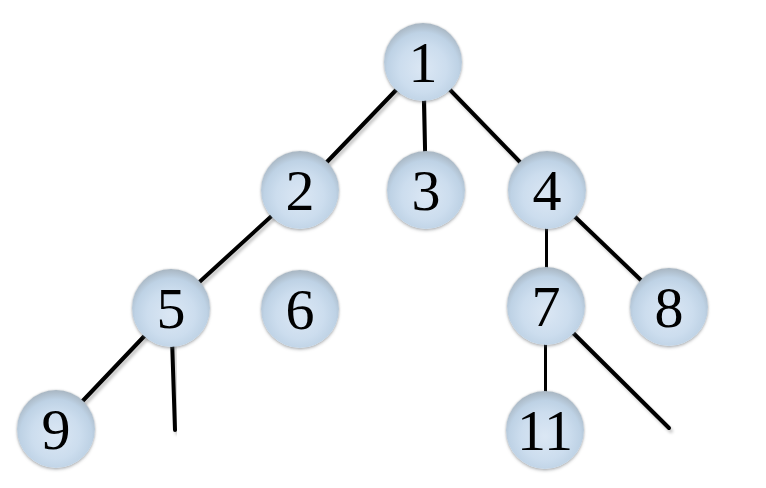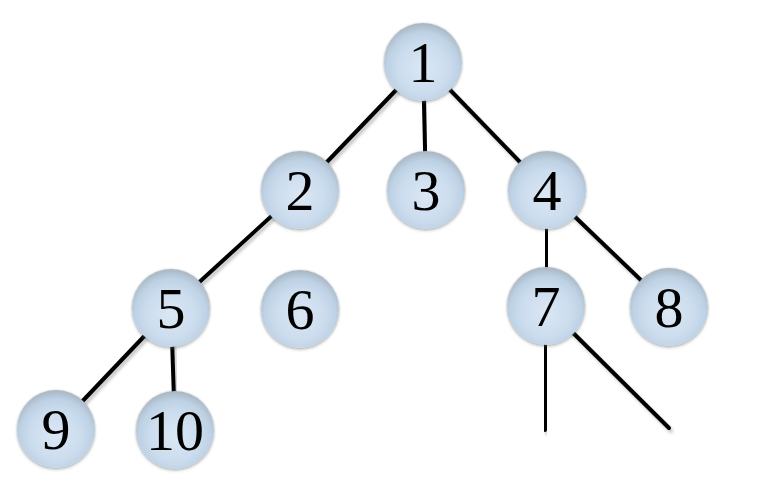--- a/index.html
+++ b/index.html
@@ -90,17 +90,17 @@
       </div>
       <div class="node" style="width: 78px; height: 78px; left: 507px; top: 267px; background: radial-gradient(circle at 50% 58%, rgb(219, 231, 244) 0%, rgb(204, 221, 238) 40%, rgb(190, 210, 229) 60%, rgb(154, 163, 170) 86%, rgb(179, 186, 192) 100%);">
         <span style="color: rgb(0, 0, 0);">7</span>
       </div>
       <div class="node" style="width: 78px; height: 78px; left: 630px; top: 268px; background: radial-gradient(circle at 50% 58%, rgb(219, 231, 244) 0%, rgb(204, 221, 238) 40%, rgb(190, 210, 229) 60%, rgb(154, 163, 170) 86%, rgb(179, 186, 192) 100%);">
         <span style="color: rgb(0, 0, 0);">8</span>
       </div>
       <div class="node" style="width: 78px; height: 78px; left: 17px; top: 390px; background: radial-gradient(circle at 50% 58%, rgb(219, 231, 244) 0%, rgb(204, 221, 238) 40%, rgb(190, 210, 229) 60%, rgb(154, 163, 170) 86%, rgb(179, 186, 192) 100%);">
         <span style="color: rgb(0, 0, 0);">9</span>
       </div>
-      <div class="node" style="width: 78px; height: 78px; left: 136px; top: 391px; background: radial-gradient(circle at 50% 58%, rgb(219, 231, 244) 0%, rgb(204, 221, 238) 40%, rgb(190, 210, 229) 60%, rgb(154, 163, 170) 86%, rgb(179, 186, 192) 100%);">
-        <span style="color: rgb(0, 0, 0);">10</span>
+      <div class="node" style="width: 78px; height: 78px; left: 506px; top: 391px; background: radial-gradient(circle at 50% 58%, rgb(219, 231, 244) 0%, rgb(204, 221, 238) 40%, rgb(190, 210, 229) 60%, rgb(154, 163, 170) 86%, rgb(179, 186, 192) 100%);">
+        <span style="color: rgb(0, 0, 0);">11</span>
       </div>
     </div>
 </div>
 
 </body></html>

